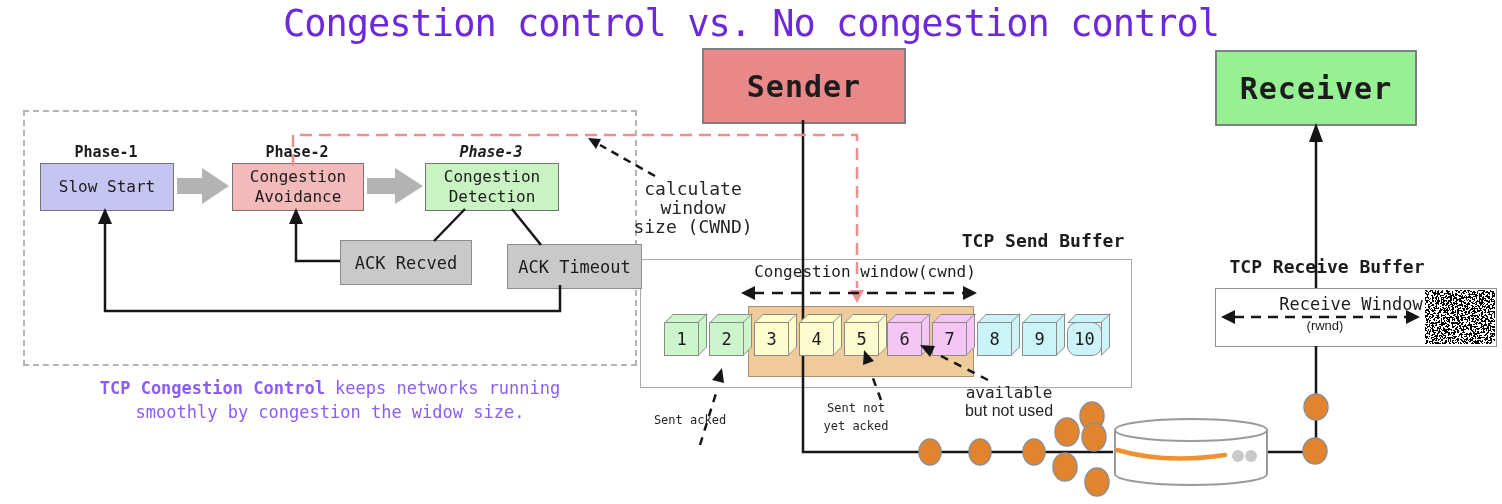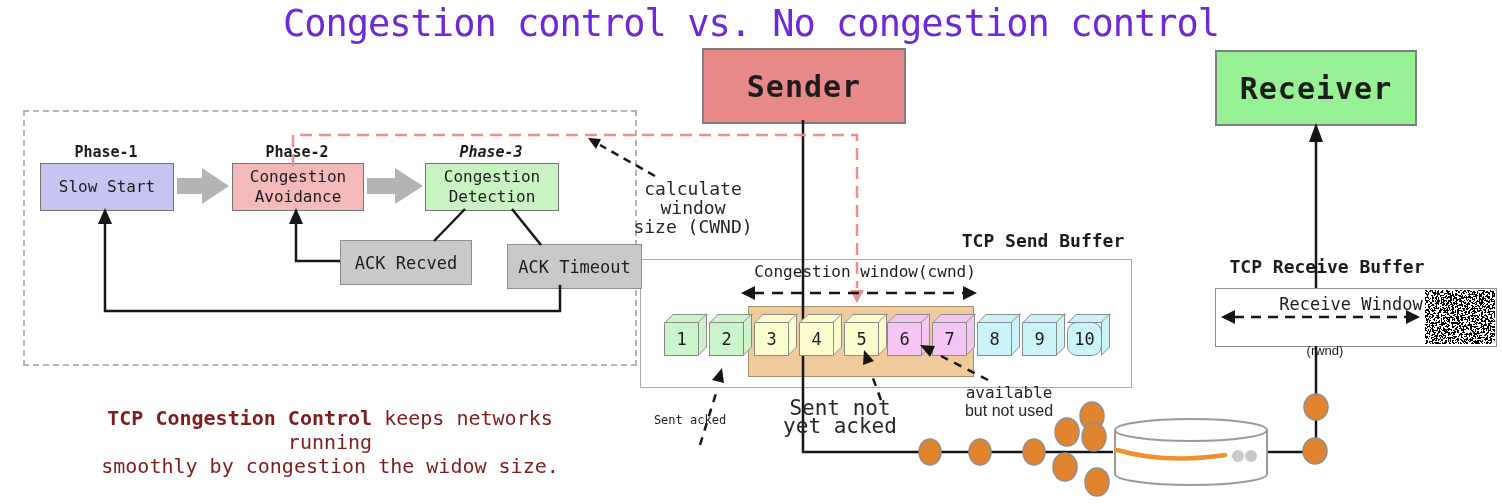--- a/index.html
+++ b/index.html
@@ -29,47 +29,47 @@
   .ack-box{z-index:2;display:flex;align-items:center;justify-content:center;font-size:17px;
            background:var(--ack_fill);border:1.5px solid #8d8d8d;}
   #ack-recved{left:340px;top:240px;width:130px;height:43px;}
   #ack-timeout{left:495px;top:244px;width:133px;height:43px;margin-left:12px;}
   
   .note{z-index:5;text-align:center;white-space:pre-line;font-size:18px;line-height:19px;color:#262626;}
   #calc-note{left:613px;top:179px;width:160px;}
   #send-buffer-title{left:953px;top:230px;width:180px;font-weight:bold;font-size:18px;text-align:center;z-index:5;}
   #cwnd-label{left:745px;top:262px;width:240px;text-align:center;font-size:16px;z-index:5;}
   #sent-acked{left:625px;top:411px;width:130px;font-size:12px;}
-  #sent-not{left:780px;top:399px;width:120px;font-size:21px;line-height:18px;}
+  #sent-not{left:796px;top:399px;width:120px;font-size:12px;line-height:18px;}
   #avail{left:947px;top:384px;width:124px;font-size:16px;line-height:18px;}
   #avail .sans{font-family:"Liberation Sans","DejaVu Sans",sans-serif;font-size:16px;}
   #recv-buffer-title{left:1227px;top:256px;width:200px;font-weight:bold;font-size:18px;text-align:center;z-index:5;}
   #rwnd-label{left:1261px;top:294px;width:180px;text-align:center;font-size:17px;z-index:5;}
   #rwnd-sub{left:1265px;top:318px;width:120px;text-align:center;font-size:13px;z-index:5;
-            font-family:"Liberation Sans","DejaVu Sans",sans-serif;margin-top:25px;}
+            font-family:"Liberation Sans","DejaVu Sans",sans-serif;}
   
   #send-buffer-box{left:640px;top:259px;width:490px;height:127px;background:#fff;border:1.5px solid #a9a9a9;z-index:1;}
   #cwnd-highlight{left:748px;top:306px;width:224px;height:69px;background:var(--cwnd_highlight);
                   border:1.5px solid #a89070;z-index:1;}
   
   #recv-buffer-box{left:1215px;top:288px;width:280px;height:57px;background:#fff;border:1.5px solid #8f8f8f;z-index:1;}
   #noise{position:absolute;right:1px;top:1px;width:70px;height:54px;z-index:1;}
   
   .cube{position:absolute;top:322px;width:35px;height:34px;border:1.5px solid #8a8a8a;z-index:3;
         text-align:center;line-height:33px;font-size:17px;box-sizing:border-box;}
   .cube::before{content:"";position:absolute;left:-1.5px;top:-9px;width:100%;height:7px;
         background:inherit;border:1.5px solid #8a8a8a;transform:skewX(-45deg);transform-origin:0 100%;}
   .cube::after{content:"";position:absolute;left:100%;top:-1.5px;width:7px;height:100%;
         background:inherit;border:1.5px solid #8a8a8a;transform:skewY(-45deg);transform-origin:0 0;}
   .st-acked{background:var(--cell_acked);}
   .st-sent{background:var(--cell_sent);}
   .st-avail{background:var(--cell_available);}
   .st-unused{background:var(--cell_unused);}
   
-  #caption{left:70px;top:406px;width:520px;text-align:center;font-size:20px;line-height:24px;z-index:5;color:#7f1d1d;}
+  #caption{left:70px;top:376px;width:520px;text-align:center;font-size:17px;line-height:24px;z-index:5;color:#8b5cf6;}
   
   #svg-under{left:0;top:0;z-index:2;pointer-events:none;}
   #svg-over{left:0;top:0;z-index:6;pointer-events:none;}
 </style>
 </head>
 <body>
 
 <div id="stage">
 
   <div id="title" class="abs">Congestion control vs. No congestion control</div>

